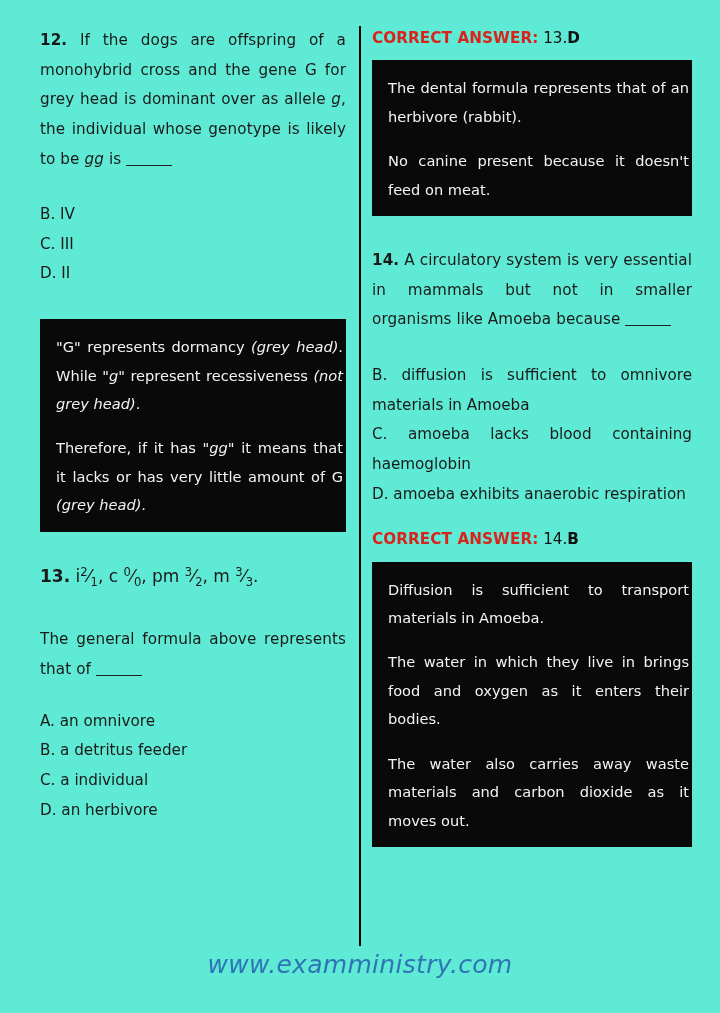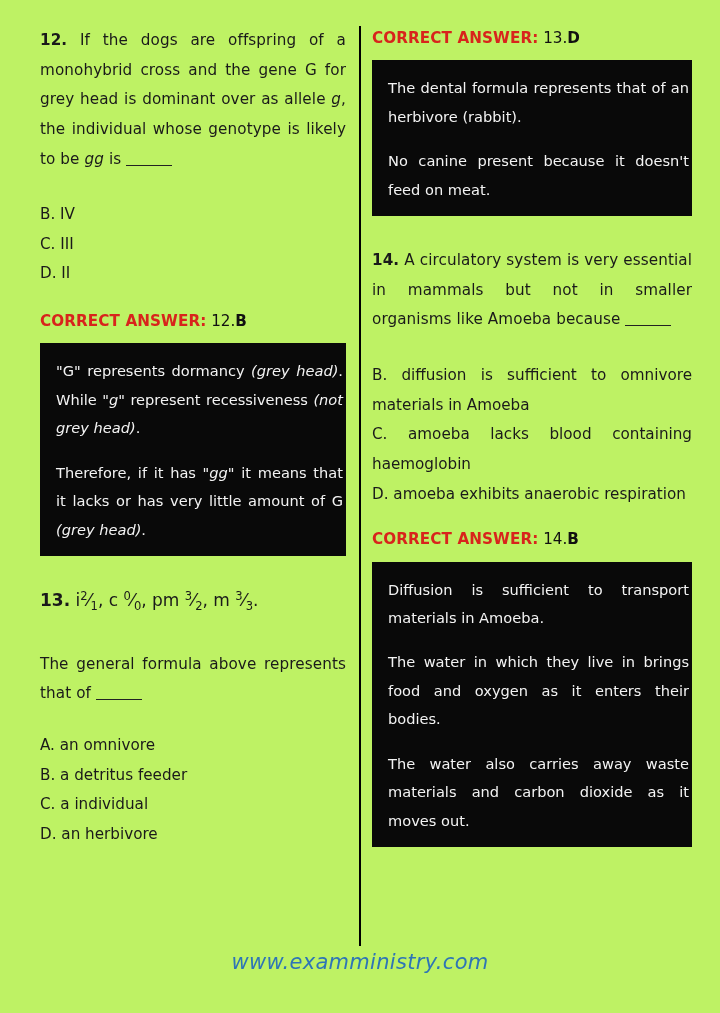--- a/index.html
+++ b/index.html
@@ -15,21 +15,21 @@
     font-family: "DejaVu Sans", "Liberation Sans", sans-serif;
     color: #1a1a1a;
     position: relative;
     overflow: hidden;
   }
 
   .page {
     position: relative;
     width: 720px;
     height: 1013px;
-    background: #bef264;
+    background: #5eead4;
   }
 
   .columns {
     position: absolute;
     top: 26px;
     left: 0;
     width: 720px;
     height: 920px;
     display: flex;
     flex-direction: row;
@@ -138,21 +138,21 @@
   .footer {
     position: absolute;
     left: 0;
     top: 950px;
     width: 720px;
     text-align: center;
   }
   .footer-link {
     font-family: "DejaVu Sans", "Liberation Sans", sans-serif;
     font-style: italic;
-    font-size: 21px;
+    font-size: 25px;
     color: #2E75B6;
     text-decoration: none;
     letter-spacing: 0.3px;
   }
 </style>
 </head>
 <body>
 
 <div class="page">
 
@@ -170,23 +170,20 @@
       <div class="sp-26"></div>
 
       <ul class="options">
         <li class="nojust">B. IV</li>
         <li class="nojust">C. III</li>
         <li class="nojust">D. II</li>
       </ul>
 
       <div class="sp-20"></div>
 
-      <div class="answer-line">
-        <span class="answer-label">CORRECT ANSWER</span><span class="answer-colon">:</span><span class="answer-val"> 12.</span><b class="answer-val">B</b>
-      </div>
 
       <div class="sp-10"></div>
 
       <div class="explain">
         <p><span>"G" represents dormancy </span><i>(grey head)</i><span>. While "</span><i>g</i><span>" represent recessiveness </span><i>(not grey head)</i><span>.</span></p>
         <p><span>Therefore, if it has "</span><i>gg</i><span>" it means that it lacks or has very little amount of G </span><i>(grey head)</i><span>.</span></p>
       </div>
 
       <div class="sp-30"></div>
 

